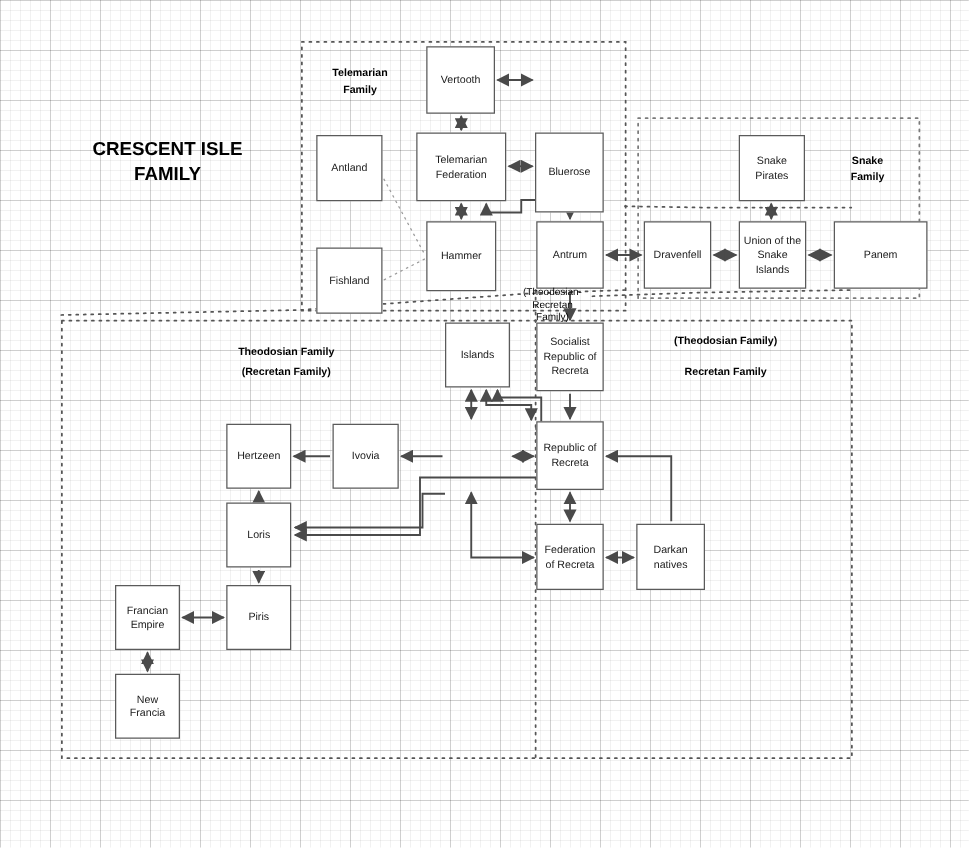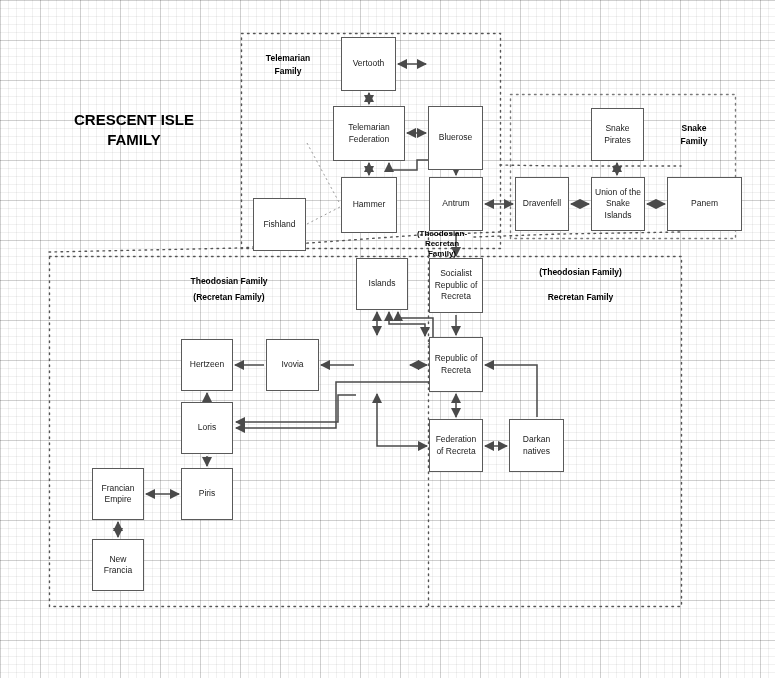--- a/index.html
+++ b/index.html
@@ -50,21 +50,21 @@
     font-weight:bold;
     font-size:15px;
     color:#000;
     text-align:center;
     line-height:1.35;
     z-index:4;
     white-space:pre-line;
   }
   .tinylabel{
     position:absolute;
-    font-size:8px;font-weight:bold;color:#000;
+    font-size:8px;font-weight:normal;color:#000;
     text-align:center;line-height:1.25;
     z-index:5;white-space:pre-line;
   }
 </style>
 </head>
 <body>
 
 <div id="canvas">
 
   <svg class="layer" style="z-index:1">
@@ -160,20 +160,23 @@
   <div class="grouplabel" style="left:508px;top:266px;width:145px">(Theodosian Family)</div>
   <div class="grouplabel" style="left:508px;top:291px;width:145px">Recretan Family</div>
 
   <div class="tinylabel" style="left:411px;top:229px;width:62px">(Theodosian-
 Recretan
 Family)</div>
 
   <div class="node" style="left:341px;top:37px;width:55px;height:54px">
       <span>Vertooth</span>
     </div>
+  <div class="node" style="left:253px;top:108px;width:53px;height:53px">
+      <span>Antland</span>
+    </div>
   <div class="node" style="left:333px;top:106px;width:72px;height:55px">
       <span>Telemarian
 Federation</span>
     </div>
   <div class="node" style="left:428px;top:106px;width:55px;height:64px">
       <span>Bluerose</span>
     </div>
   <div class="node" style="left:253px;top:198px;width:53px;height:53px">
       <span>Fishland</span>
     </div>

